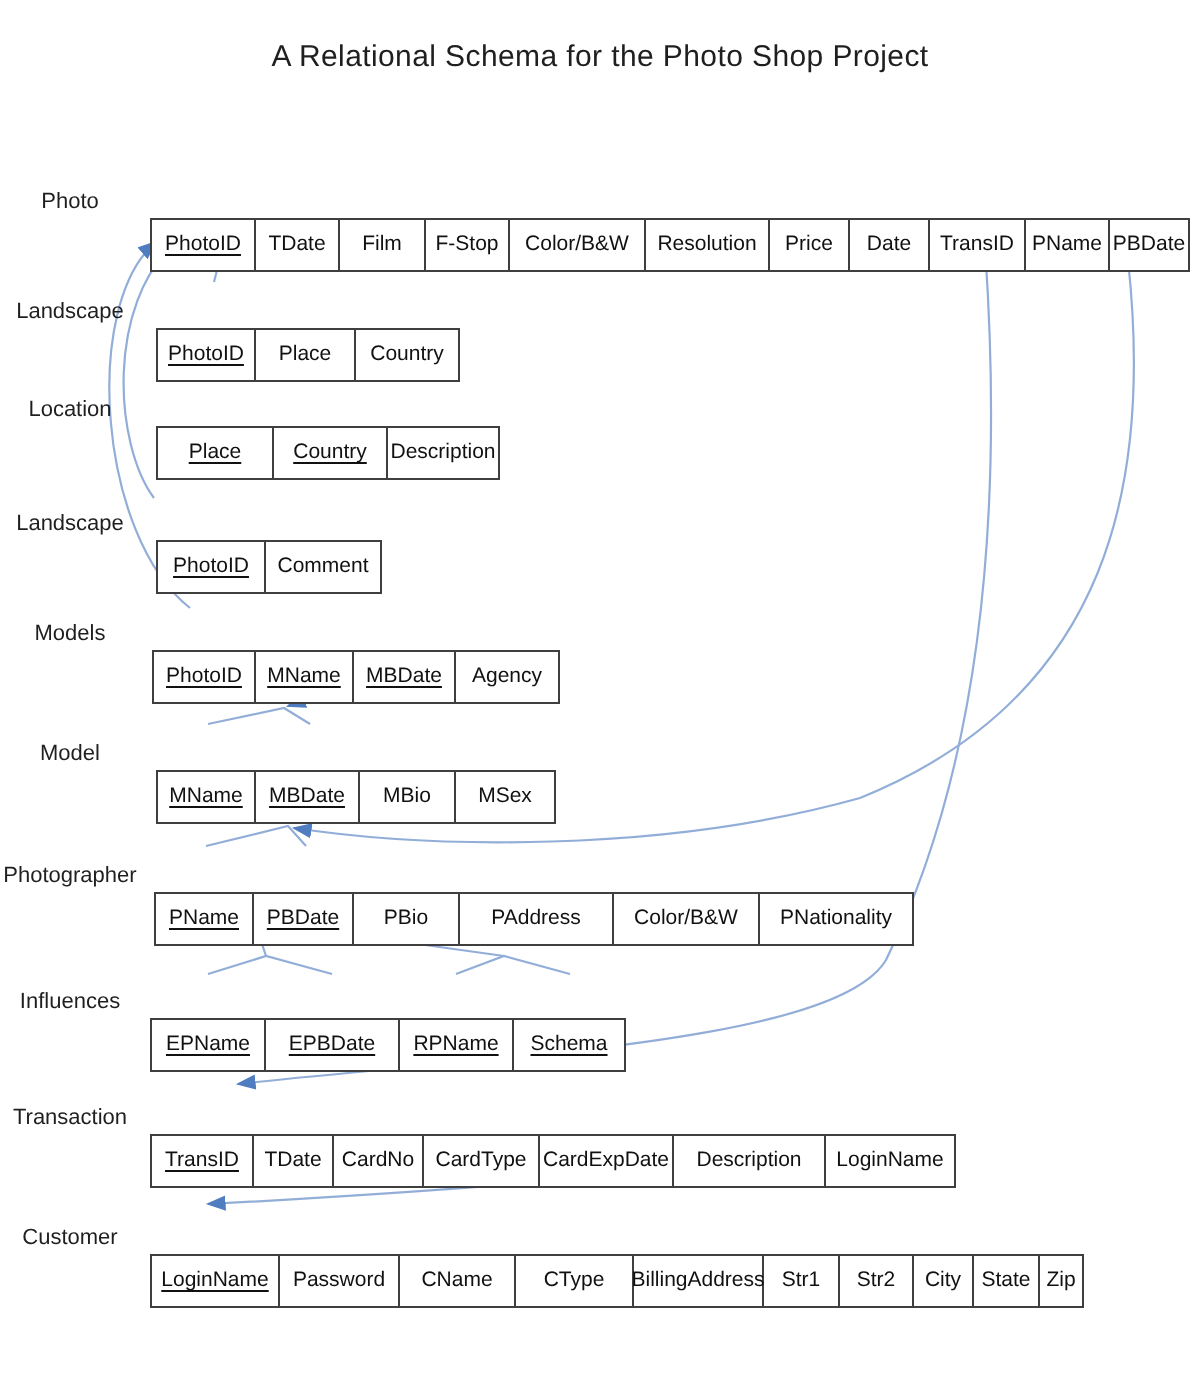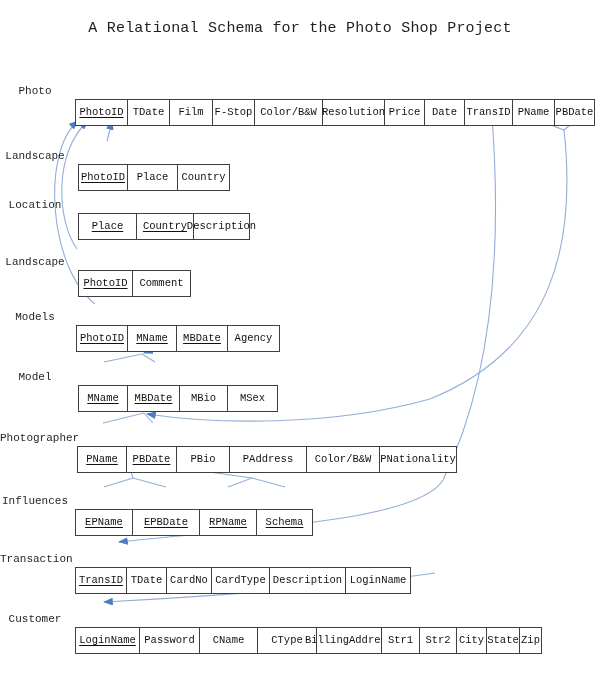--- a/index.html
+++ b/index.html
@@ -1,17 +1,17 @@
 <!DOCTYPE html>
 <html><head>
 <meta charset="utf-8">
 <style>
   html,body{margin:0;padding:0;background:#ffffff;}
   #page{position:relative;width:600px;height:700px;background:#ffffff;overflow:hidden;
-        font-family:Liberation Mono, monospace;}
+        font-family:Liberation Sans, sans-serif;}
   #title{position:absolute;top:20px;left:10px;width:580px;text-align:center;
          font-size:15px;color:#1f1f1f;letter-spacing:.2px;}
   #arrows{position:absolute;left:0;top:0;width:600px;height:700px;z-index:0;}
   .row{position:absolute;left:0;width:100%;height:27px;display:flex;align-items:center;z-index:1;}
   .rlabel{width:70px;text-align:center;font-size:11px;color:#1f1f1f;}
   .tbl{display:flex;height:27px;margin-top:43px;}
   .cell{box-sizing:border-box;border:1.5px solid #3f3f3f;border-left:none;
         display:flex;align-items:center;justify-content:center;
         font-size:10.5px;color:#111;white-space:nowrap;background:#fff;}
   .tbl .cell:first-child{border-left:1.5px solid #3f3f3f;}
@@ -51,21 +51,21 @@
       <path d="M 133,478 L 128,463" marker-end="url(#ah)"></path>
       <path d="M 252,478 L 130,461"></path>
       <path d="M 104,487 L 133,478 L 166,487"></path>
       <path d="M 228,487 L 252,478 L 285,487"></path>
 
       <path d="M 492,117 C 502,250 492,380 443,480 C 418,522 245,528 119,542" marker-end="url(#ah)"></path>
       <path d="M 435,573 C 330,588 200,597 104,602" marker-end="url(#ah)"></path>
     </g>
   </svg>
 
-  <div class="row" style="top:77px">
+  <div class="row" style="top:87px">
     <div class="rlabel">Photo</div>
     <div class="tbl" style="margin-left:5px">
       <div class="cell u" style="width:53px">PhotoID</div>
       <div class="cell" style="width:42px">TDate</div>
       <div class="cell" style="width:43px">Film</div>
       <div class="cell" style="width:42px">F-Stop</div>
       <div class="cell" style="width:68px">Color/B&amp;W</div>
       <div class="cell" style="width:62px">Resolution</div>
       <div class="cell" style="width:40px">Price</div>
       <div class="cell" style="width:40px">Date</div>
@@ -143,20 +143,21 @@
     </div>
   </div>
 
   <div class="row" style="top:545px">
     <div class="rlabel">Transaction</div>
     <div class="tbl" style="margin-left:5px">
       <div class="cell u" style="width:52px">TransID</div>
       <div class="cell" style="width:40px">TDate</div>
       <div class="cell" style="width:45px">CardNo</div>
       <div class="cell" style="width:58px">CardType</div>
+      <div class="cell" style="width:67px">CardExpDate</div>
       <div class="cell" style="width:76px">Description</div>
       <div class="cell" style="width:65px">LoginName</div>
     </div>
   </div>
 
   <div class="row" style="top:605px">
     <div class="rlabel">Customer</div>
     <div class="tbl" style="margin-left:5px">
       <div class="cell u" style="width:65px">LoginName</div>
       <div class="cell" style="width:60px">Password</div>

